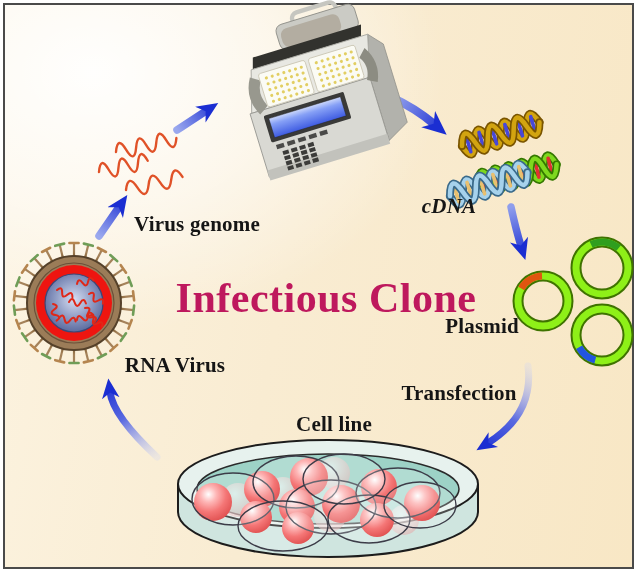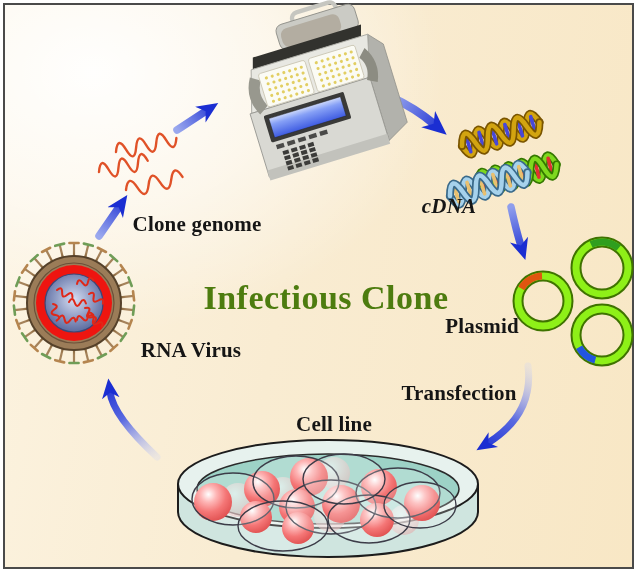--- a/index.html
+++ b/index.html
@@ -5,21 +5,21 @@
   html,body{margin:0;padding:0;background:#ffffff;}
   .wrap{position:relative;width:637px;height:572px;background:#ffffff;overflow:hidden;
         font-family:"Liberation Serif","DejaVu Serif",serif;}
   .frame{position:absolute;left:3px;top:3px;width:627px;height:562px;border:2px solid #4a4a4a;
         background:
           radial-gradient(90% 75% at 14% 12%, rgba(255,255,255,0.95) 0%, rgba(255,255,255,0.55) 32%, rgba(255,255,255,0) 62%),
           linear-gradient(100deg,#fcf3e0 0%,#f9ecd2 45%,#f8e7c5 100%);}
   svg.canvas{position:absolute;left:0;top:0;width:637px;height:572px;}
   .lbl{position:absolute;transform:translate(-50%,-50%);white-space:nowrap;
        font-weight:bold;font-size:21px;color:#151515;letter-spacing:0.2px;}
-  .title{font-size:34px;color:#4d7c0f;letter-spacing:0.5px;}
+  .title{font-size:42px;color:#be185d;letter-spacing:0.5px;}
 </style>
 </head>
 <body>
 
 <div class="wrap">
   <div class="frame"></div>
 
   <svg class="canvas" viewBox="0 0 637 572">
     <defs>
       <radialGradient id="vinG" cx="50%" cy="44%" r="62%">
@@ -434,19 +434,19 @@
           <ellipse cx="398" cy="493" rx="42" ry="25" fill="rgba(252,253,255,0.22)" stroke="#3c3c48" stroke-width="1.4"></ellipse>
           <ellipse cx="283" cy="526" rx="45" ry="25" fill="rgba(252,253,255,0.22)" stroke="#3c3c48" stroke-width="1.4"></ellipse>
           <ellipse cx="369" cy="519" rx="41" ry="24" fill="rgba(252,253,255,0.22)" stroke="#3c3c48" stroke-width="1.4"></ellipse>
           <ellipse cx="420" cy="505" rx="36" ry="23" fill="rgba(252,253,255,0.22)" stroke="#3c3c48" stroke-width="1.4"></ellipse>
           <ellipse cx="344" cy="479" rx="41" ry="25" fill="rgba(252,253,255,0.22)" stroke="#3c3c48" stroke-width="1.4"></ellipse>
         </g>
     </g>
   </svg>
 
   <div class="lbl title" style="left:326px;top:298px;">Infectious Clone</div>
-  <div class="lbl" style="left:197px;top:224px;">Clone genome</div>
+  <div class="lbl" style="left:197px;top:224px;">Virus genome</div>
   <div class="lbl" style="left:449px;top:206px;font-style:italic;">cDNA</div>
   <div class="lbl" style="left:482px;top:326px;text-align:right;">Plasmid</div>
   <div class="lbl" style="left:459px;top:393px;">Transfection</div>
   <div class="lbl" style="left:334px;top:424px;">Cell line</div>
-  <div class="lbl" style="left:175px;top:350px;margin-left:16px;">RNA Virus</div>
+  <div class="lbl" style="left:175px;top:365px;">RNA Virus</div>
 </div>
 
 </body></html>

